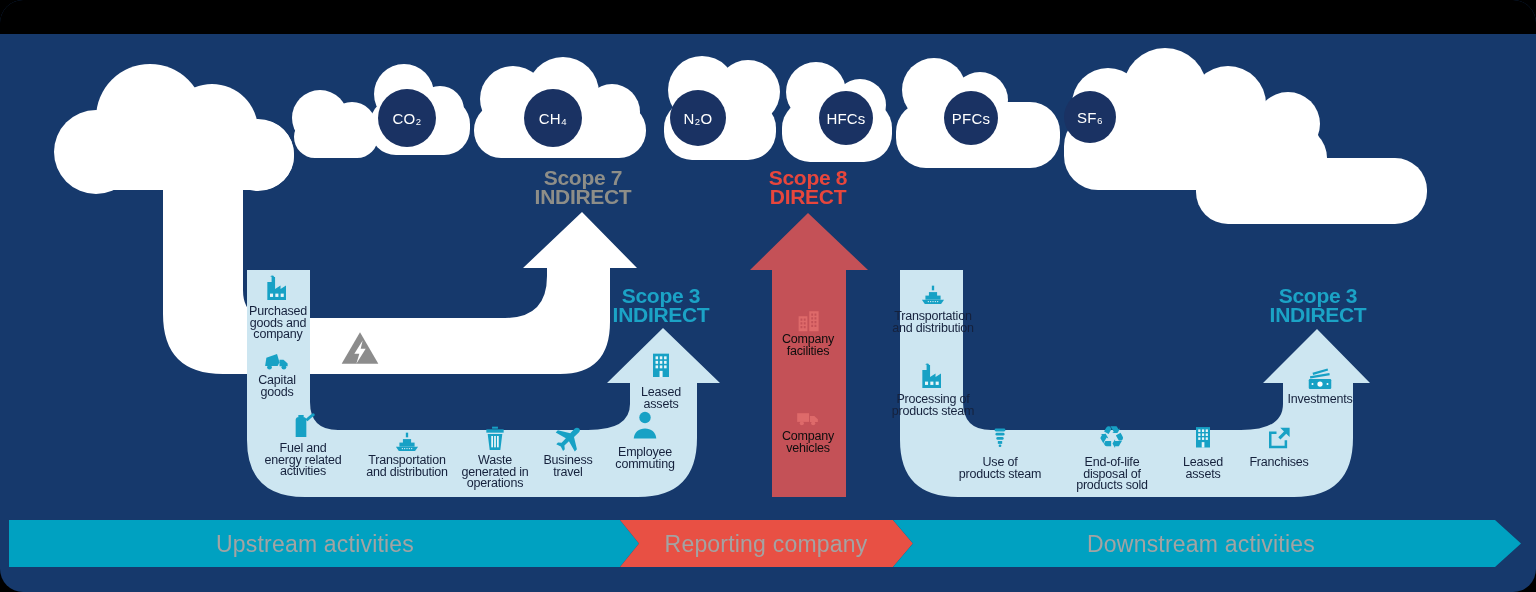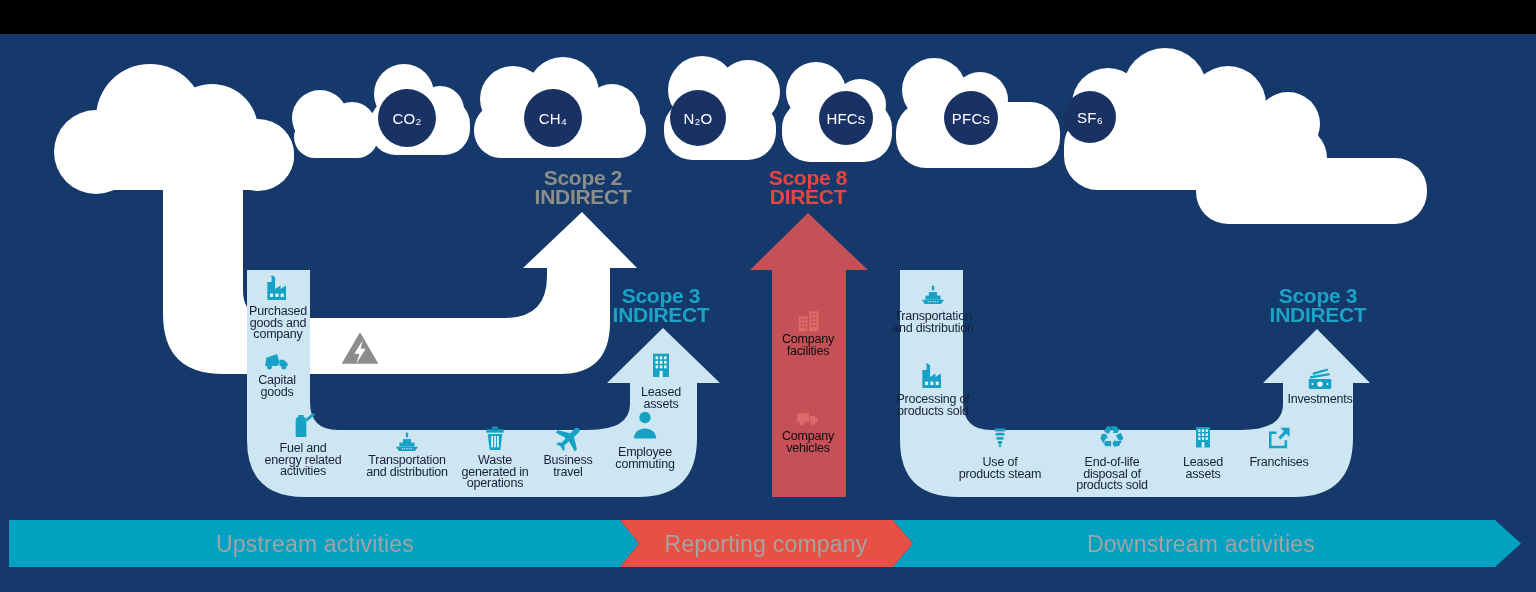--- a/index.html
+++ b/index.html
@@ -1,19 +1,20 @@
 <!DOCTYPE html>
 <html><head>
 <meta charset="utf-8">
 <style>
   html,body{margin:0;padding:0;background:#000;}
   #canvas{
     position:relative; width:1536px; height:592px; overflow:hidden;
     background:#16396c;
     font-family:"Liberation Sans","DejaVu Sans",sans-serif;
+    border-radius:23px;
   }
   #bg-svg{position:absolute; left:0; top:0;}
   .gas{
     position:absolute; transform:translate(-50%,-50%);
     color:#fff; font-size:15px; letter-spacing:.2px; white-space:nowrap;
   }
   .scope{
     position:absolute; transform:translateX(-50%);
     text-align:center; font-weight:bold; font-size:21px; line-height:19px;
     letter-spacing:-0.3px; white-space:nowrap;
@@ -131,21 +132,21 @@
   </svg>
 
   <div class="gas" style="left:407px;top:118px">CO₂</div>
   <div class="gas" style="left:553px;top:118px">CH₄</div>
   <div class="gas" style="left:698px;top:118px">N₂O</div>
   <div class="gas" style="left:846px;top:118px">HFCs</div>
   <div class="gas" style="left:971px;top:118px">PFCs</div>
   <div class="gas" style="left:1090px;top:117px">SF₆</div>
 
   <div class="scope gray" style="left:583px;top:168px">
-    <div>Scope 2</div>
+    <div>Scope 7</div>
     <div>INDIRECT</div>
   </div>
   <div class="scope red" style="left:808px;top:168px">
     <div>Scope 8</div>
     <div>DIRECT</div>
   </div>
   <div class="scope teal" style="left:661px;top:286px">
     <div>Scope 3</div>
     <div>INDIRECT</div>
   </div>
@@ -324,21 +325,21 @@
   <span class="icon" style="left:933px;top:360px">
     <svg width="32" height="32" viewBox="0 0 24 24" fill="currentColor">
         <path d="M4 21V7.5h3.2V3.8h2.6v9l4.1-2.6v2.6l4.1-2.6V21z"></path>
         <rect x="6" y="16.2" width="2.3" height="2.5" fill="#fff" opacity=".9"></rect>
         <rect x="10" y="16.2" width="2.3" height="2.5" fill="#fff" opacity=".9"></rect>
         <rect x="14" y="16.2" width="2.3" height="2.5" fill="#fff" opacity=".9"></rect>
         <path d="M6.2 3.2c1-.8 2.3-.7 3 .1-.8.6-2.2.6-3-.1z"></path>
       </svg>
   </span>
   <div class="lbl" style="left:933px;top:394px">Processing of
-products sold</div>
+products steam</div>
 
   <span class="icon" style="left:1000px;top:421px">
     <svg width="26" height="34" viewBox="0 0 24 24" fill="currentColor">
         <rect x="7" y="3.2" width="10" height="2.7" rx="1.3"></rect>
         <rect x="7.8" y="7.1" width="8.4" height="2.7" rx="1.3"></rect>
         <rect x="8.6" y="11" width="6.8" height="2.7" rx="1.3"></rect>
         <rect x="10" y="14.8" width="4" height="2.6"></rect>
         <rect x="10.8" y="18" width="2.4" height="2.4" rx="1"></rect>
       </svg>
   </span>

